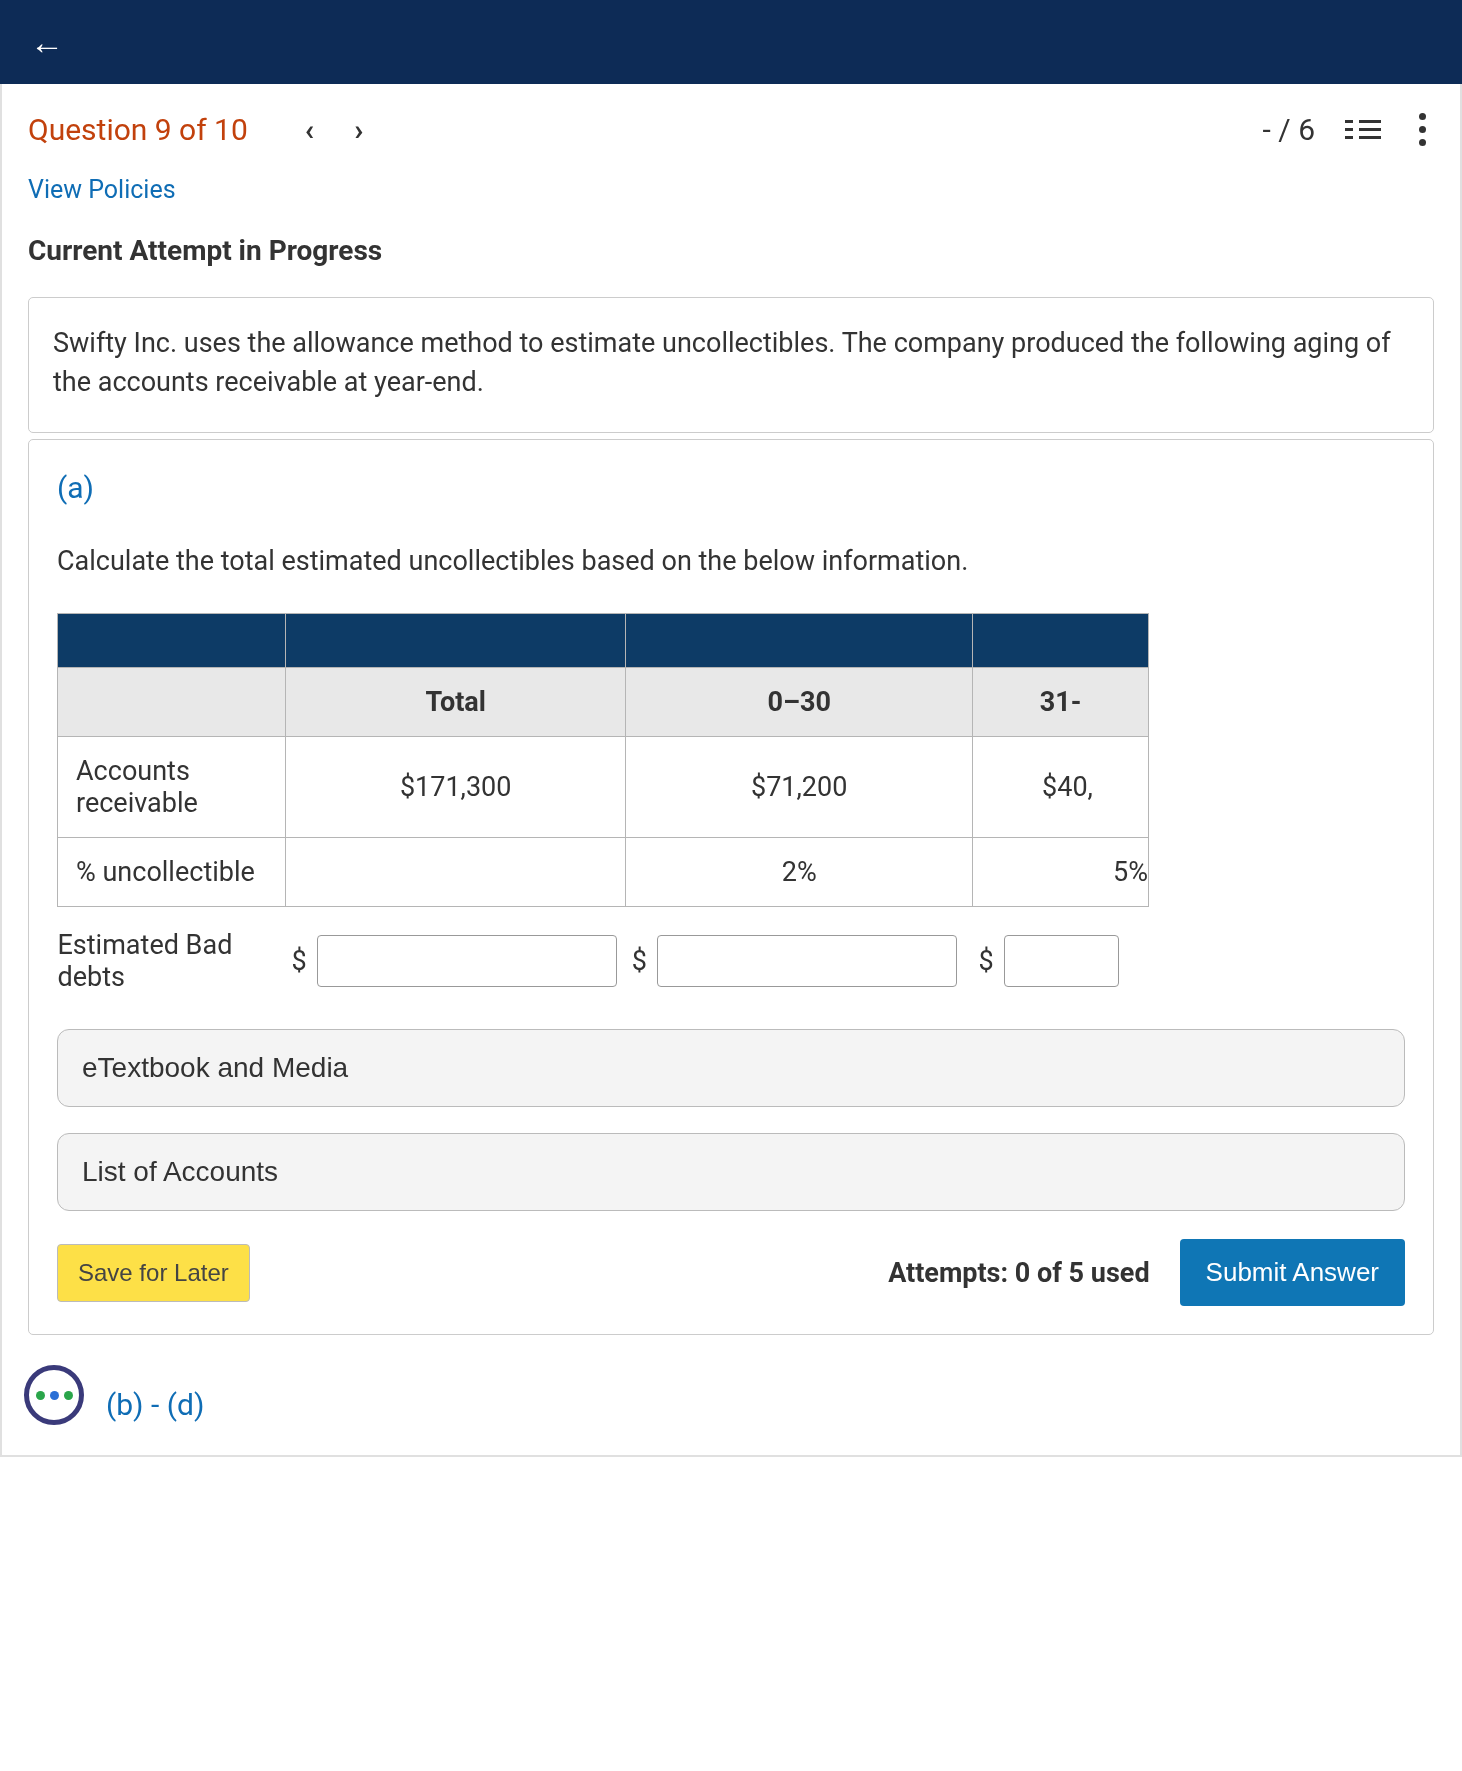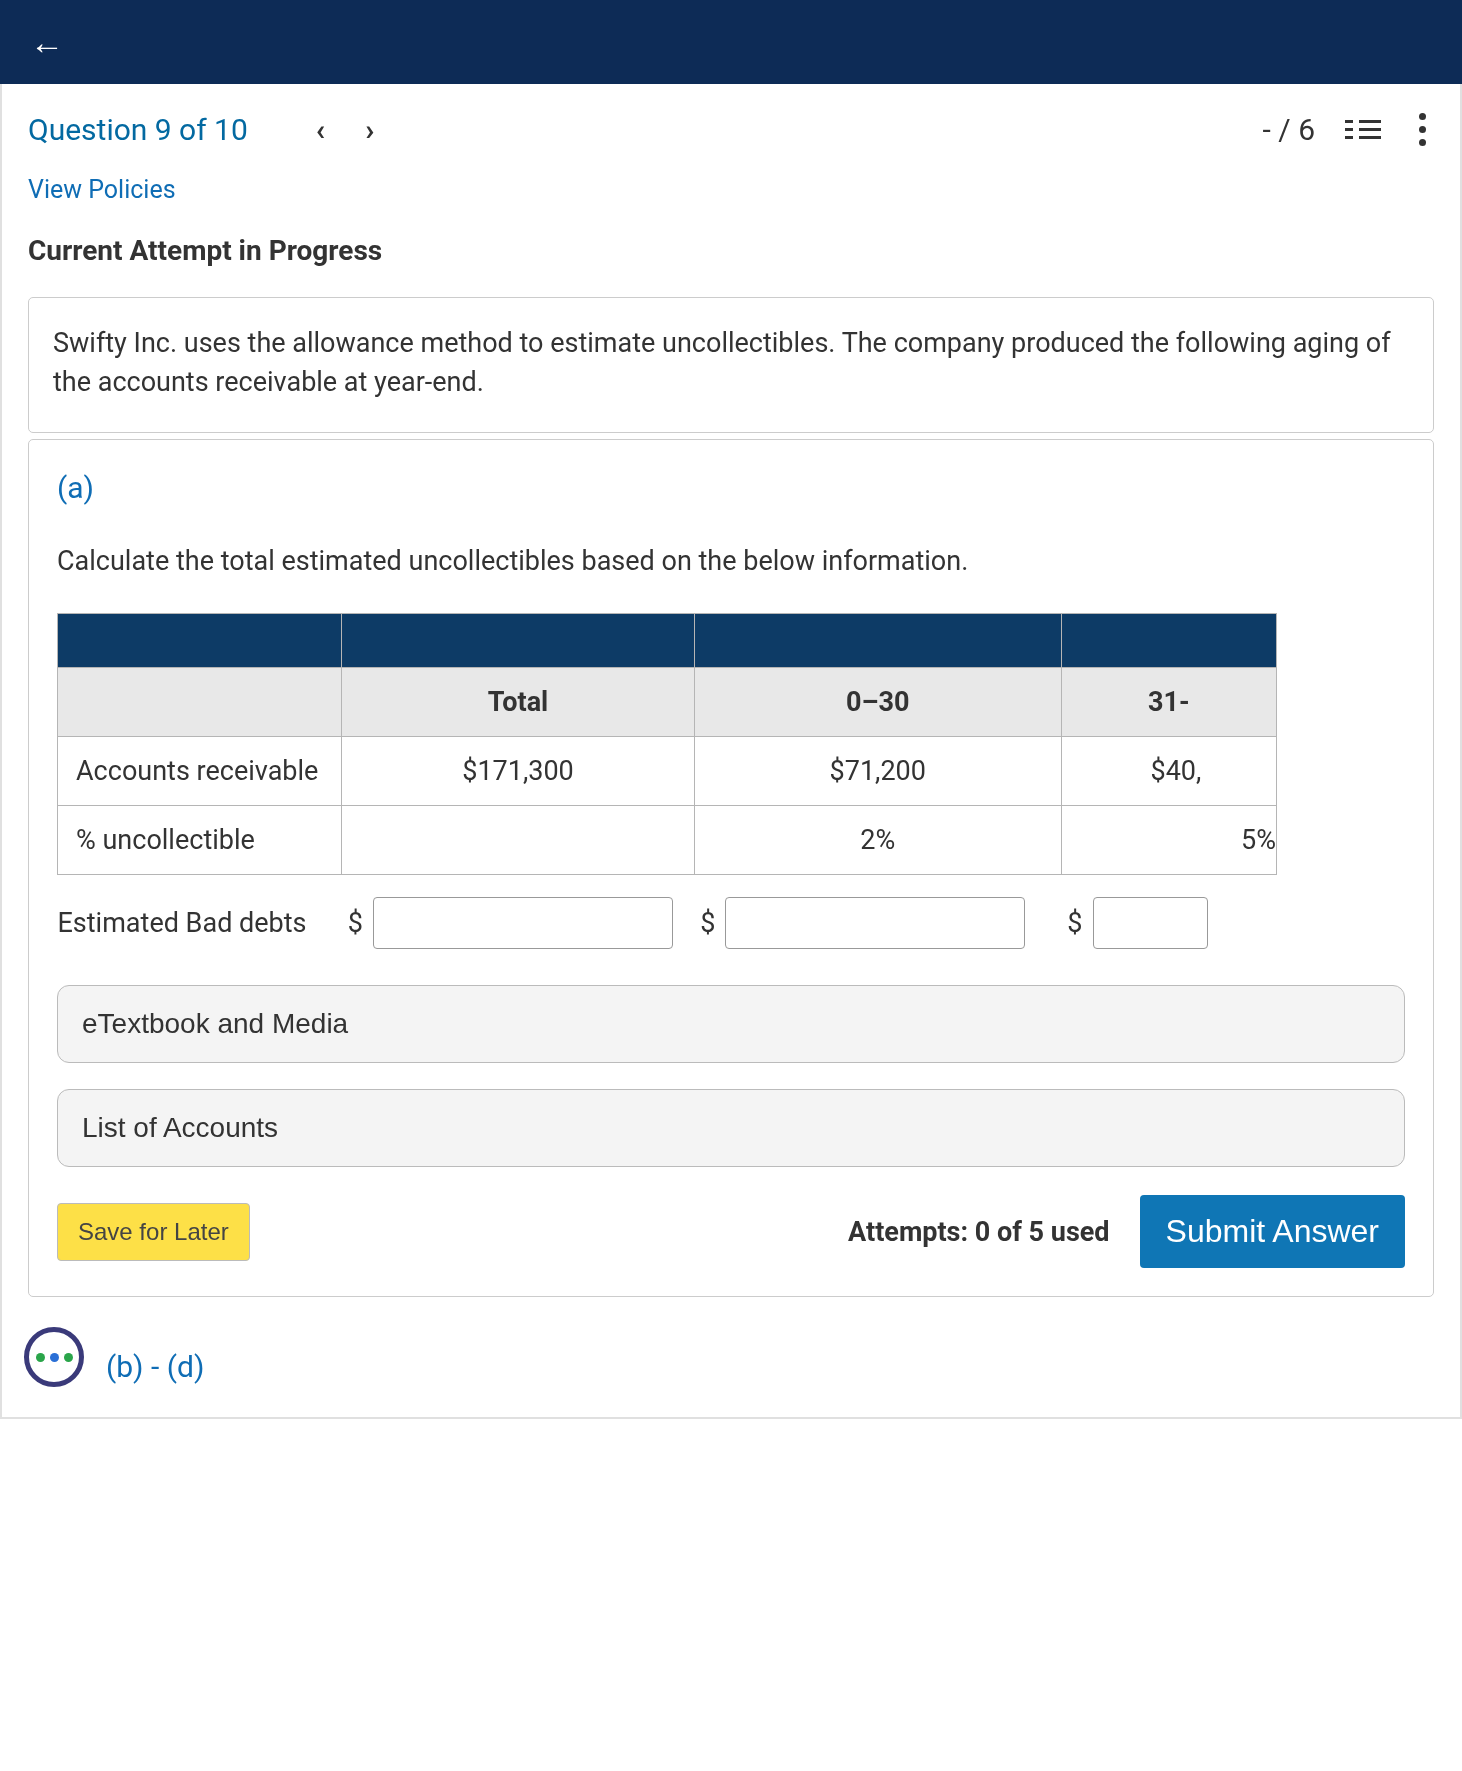--- a/index.html
+++ b/index.html
@@ -28,21 +28,21 @@
     border-top: none;
     margin: 0;
   }
   .question-header {
     display: flex;
     align-items: center;
     padding: 28px 26px 28px 26px;
     font-size: 30px;
     color: #555;
   }
-  .qh-title { margin-right: 48px; color:#0369a1; }
+  .qh-title { margin-right: 37px; color:#c2410c; }
   .nav-btn {
     font-size: 30px;
     font-weight: bold;
     color: #333;
     cursor: pointer;
     padding: 0 20px;
   }
   .qh-spacer { flex: 1; }
   .score { margin-right: 30px; color:#333; }
   .list-icon-wrap { margin-right: 30px; cursor:pointer; display:flex; flex-direction:column; gap:5px; }
@@ -87,21 +87,21 @@
     padding: 0 28px 28px 28px;
   }
   .instr {
     font-size: 27px;
     color: #333;
     margin-bottom: 36px;
   }
   .table-wrap { overflow-x:hidden; }
   table.aging {
     border-collapse: collapse;
-    width: 1220px;
+    width: 1092px;
     font-size: 27px;
   }
   .blue-row td, .blue-row th {
     background: #0d3b66;
     height: 54px;
     border: 1px solid #b5b5b5;
   }
   .head-row th {
     background: #e8e8e8;
     font-weight: 700;
@@ -166,21 +166,21 @@
     cursor: pointer;
   }
   .actions-spacer { flex:1; }
   .attempts-text { font-size: 27px; font-weight:700; color:#333; margin-right: 10px;}
   .submit-btn {
     background: #0f76b5;
     color: #fff;
     border: none;
     border-radius: 4px;
     padding: 18px 26px;
-    font-size: 32px;
+    font-size: 26px;
     cursor: pointer;
   }
   .next-part {
     display:flex;
     align-items:center;
     padding: 22px 26px 10px 46px;
     font-size: 30px;
     color: #0f6db5;
   }
   .chat-bubble {

